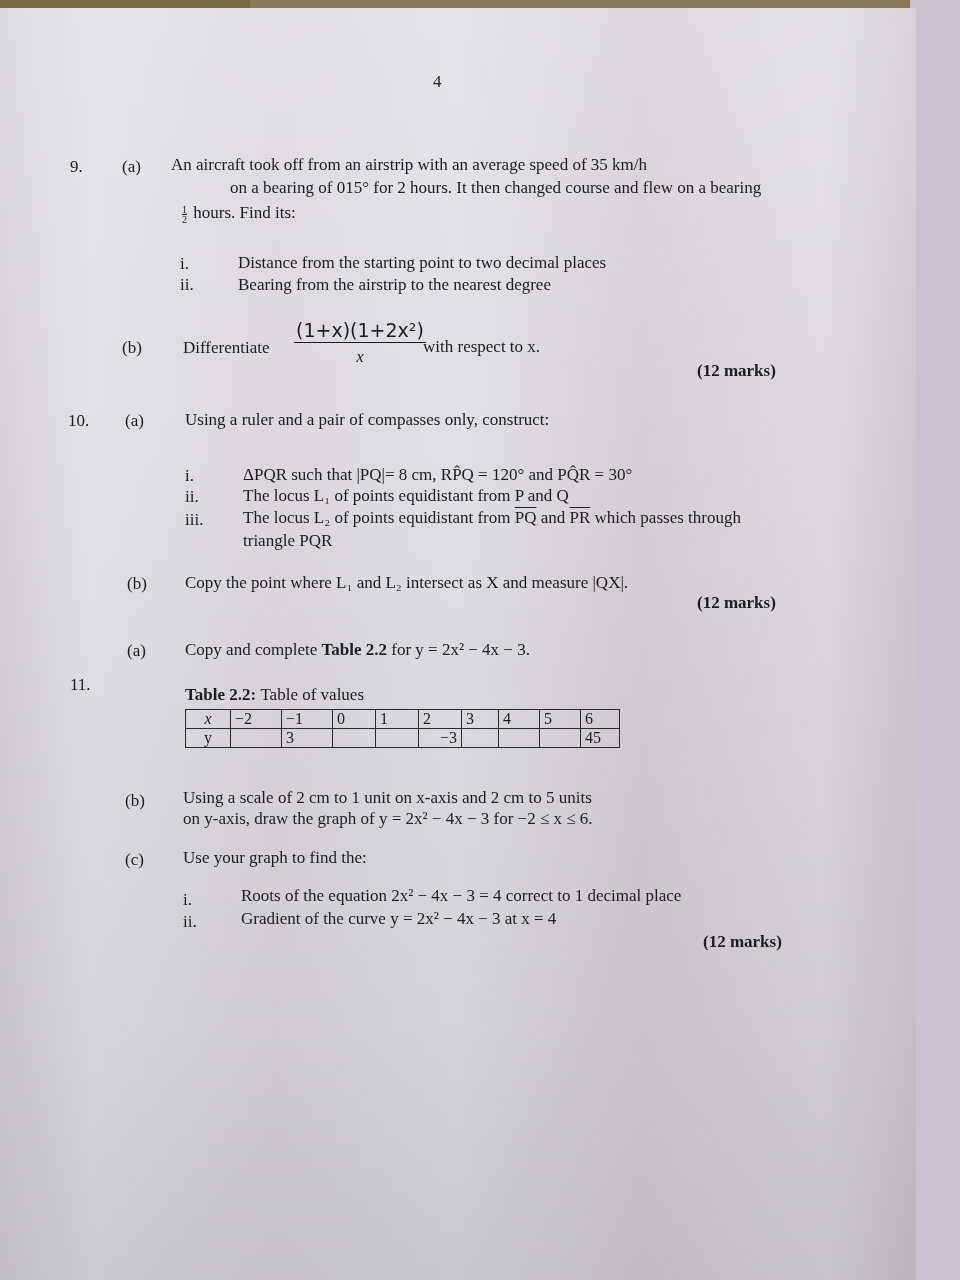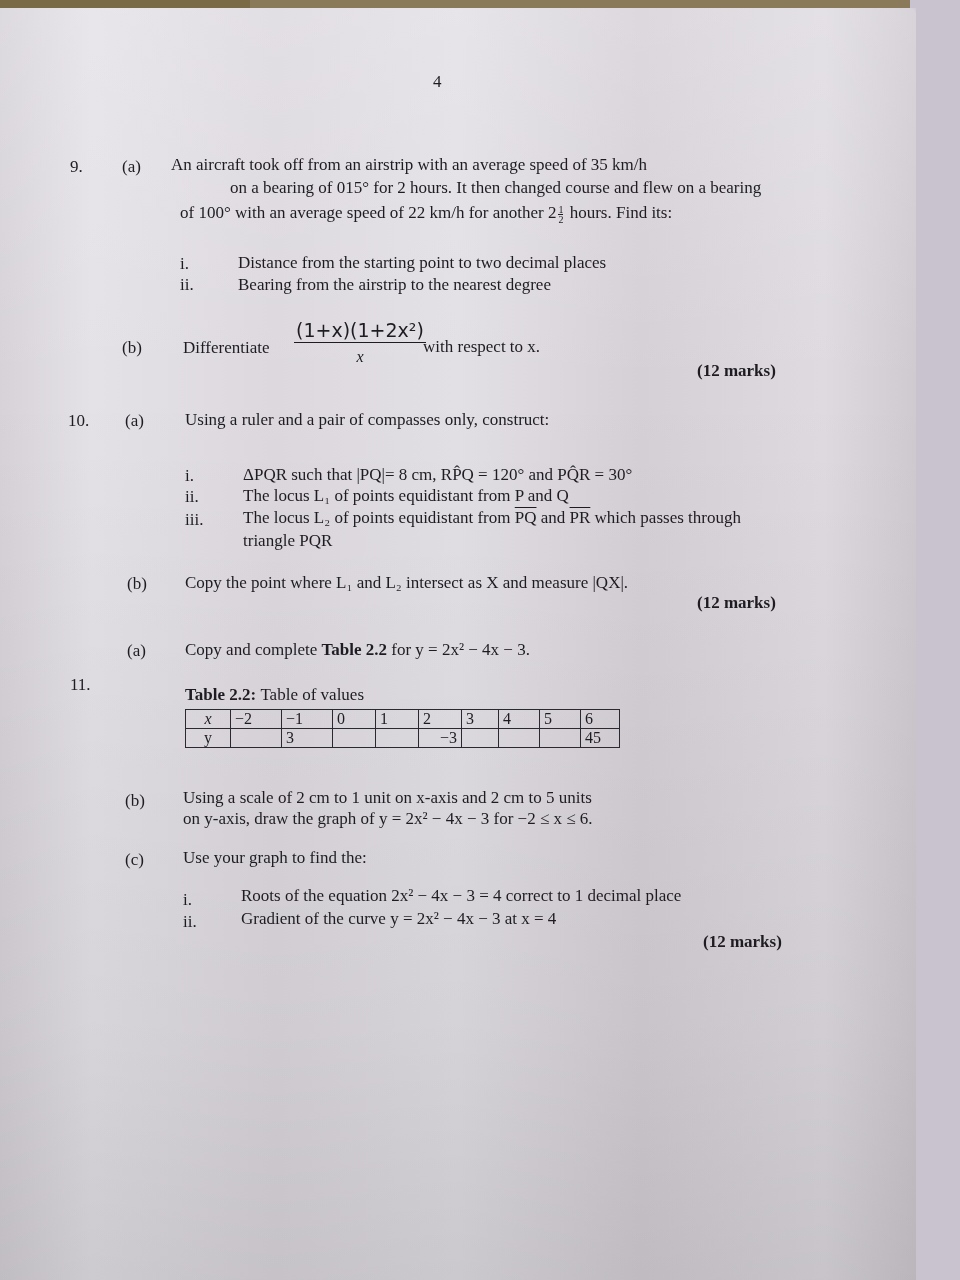--- a/index.html
+++ b/index.html
@@ -40,21 +40,21 @@
 <div class="under-sheet"></div>
 <div class="sheet"></div>
 
 <div class="t" style="left:433px; top:72px;">4</div>
 
 <div class="t" style="left:70px; top:157px;">9.</div>
 <div class="t" style="left:122px; top:157px;">(a)</div>
 <div class="t" style="left:171px; top:155px;">An aircraft took off from an airstrip with an average speed of 35 km/h</div>
 <div class="t" style="left:192px; top:178px;margin-left:38px;">on a bearing of 015° for 2 hours. It then changed course and flew on a bearing</div>
 <div class="t" style="left:180px; top:203px;">
-  <span>of 100° with an average speed of 22 km/h for another 2</span><span class="mixed-frac"><span class="top">1</span><span>2</span></span><span> hours. Find its:</span>
+  <span class="mixed-frac"><span class="top">1</span><span>2</span></span><span> hours. Find its:</span>
 </div>
 <div class="t" style="left:180px; top:254px;">i.</div>
 <div class="t" style="left:238px; top:253px;">Distance from the starting point to two decimal places</div>
 <div class="t" style="left:180px; top:275px;">ii.</div>
 <div class="t" style="left:238px; top:275px;">Bearing from the airstrip to the nearest degree</div>
 
 <div class="t" style="left:122px; top:338px;">(b)</div>
 <div class="t" style="left:183px; top:338px;">Differentiate</div>
 <div class="t" style="left:290px; top:320px;">
   <span class="frac">

